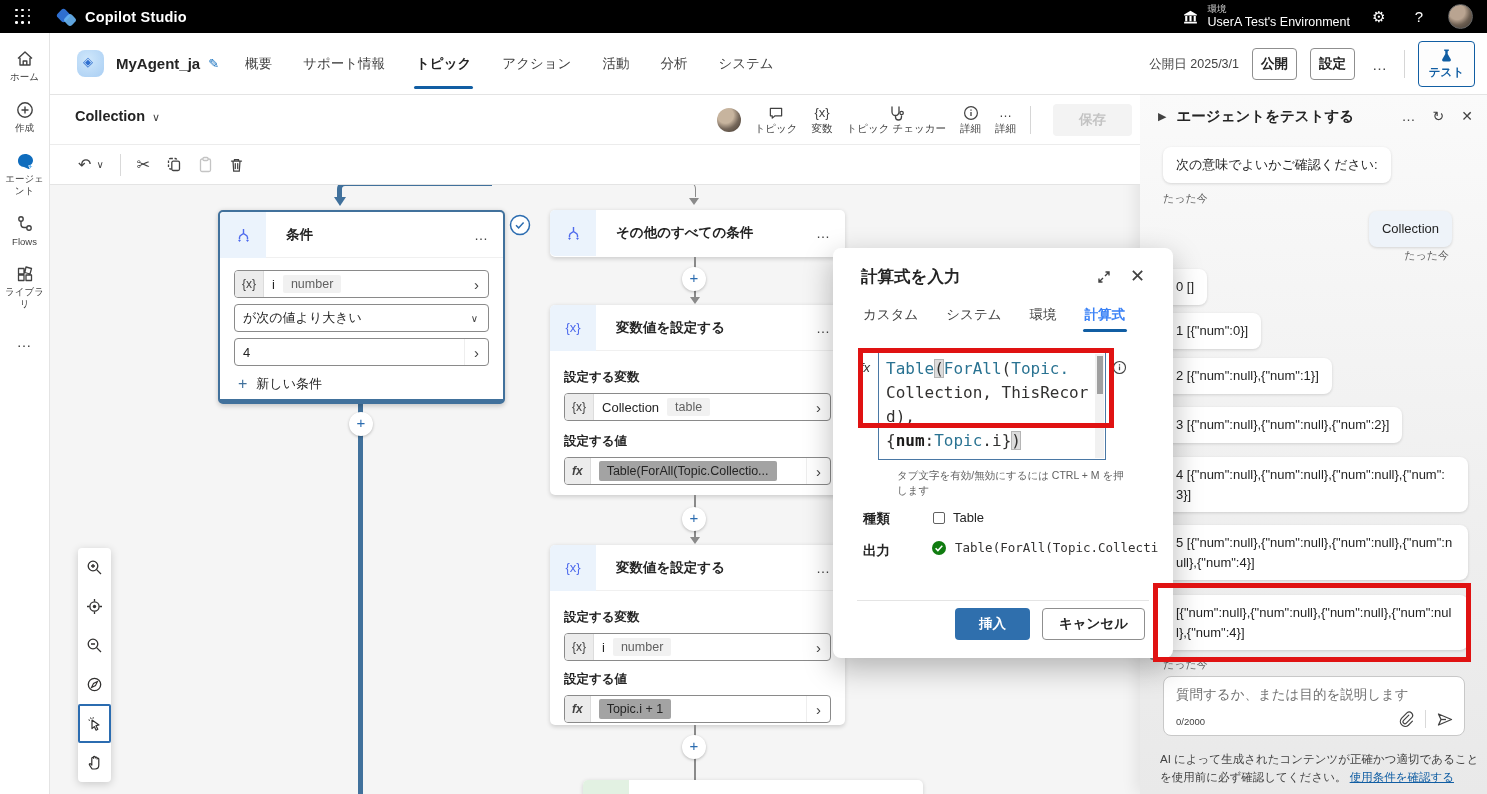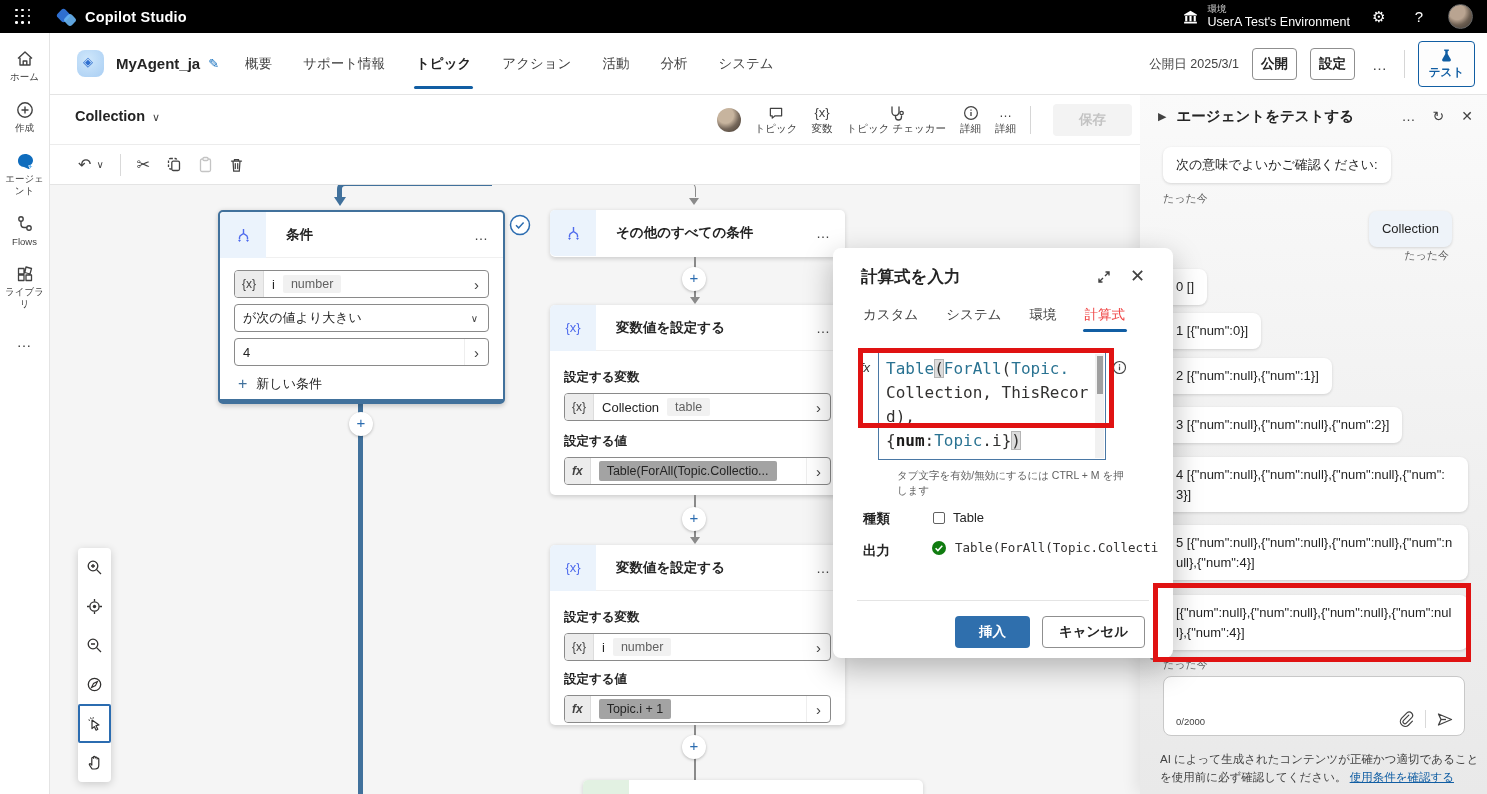--- a/index.html
+++ b/index.html
@@ -106,37 +106,37 @@
   .partial-node { position:absolute; left:533px; top:595px; width:340px; height:16px; background:#fff; border-radius:5px 5px 0 0; box-shadow:0 1px 4px rgba(0,0,0,.16); display:flex; }
   .partial-node .picon { width:46px; background:#e2f1e2; border-radius:5px 0 0 0; }
 
   
   .dialog { position:absolute; left:833px; top:248px; width:340px; height:410px; background:#fff; border-radius:8px; box-shadow:0 10px 30px rgba(0,0,0,.28); z-index:45; }
   .dlg-title { position:absolute; left:28px; top:18px; font-size:16.5px; font-weight:bold; color:#242424; }
   .dlg-expand { position:absolute; right:62px; top:22px; color:#424242; cursor:pointer; }
   .dlg-close { position:absolute; right:28px; top:17px; font-size:18px; color:#424242; cursor:pointer; }
   .dlg-tabs { position:absolute; left:30px; top:58px; display:flex; gap:28px; }
   .dlg-tab { font-size:13.5px; color:#424242; cursor:pointer; padding-bottom:8px; position:relative; }
-  .dlg-tab.active { font-weight:normal; color:#ef4444; }
+  .dlg-tab.active { font-weight:bold; color:#3b82f6; }
   .dlg-tab.active::after { content:""; position:absolute; left:-2px; right:-2px; bottom:0; height:3px; border-radius:2px; background:#115ea3; }
   .dlg-fx { position:absolute; left:27px; top:112px; font-style:italic; font-size:13px; color:#323130; }
   .formula-wrap { position:absolute; left:45px; top:104px; width:228px; height:108px; border:1px solid #4a78a5; background:#fff; }
   .formula-code { position:absolute; left:7px; top:4px; right:14px; font-size:16px; line-height:1.5; white-space:pre-wrap; word-break:break-all; }
   .tok-fn { color:#2a7392; } .tok-tx { color:#323130; } .tok-b { color:#1b1a19; font-weight:bold; } .tok-hl { color:#323130; background:#dcdcdc; box-shadow:0 0 0 1px #b5b5b5 inset; }
   .fscroll { position:absolute; right:1px; top:1px; width:9px; height:104px; background:#f1f1f1; }
   .fscroll .thumb { position:absolute; left:1.5px; top:2px; width:6px; height:38px; background:#9f9f9f; }
   .dlg-info { position:absolute; right:46px; top:112px; }
   .dlg-hint { position:absolute; left:48px; top:220px; width:236px; font-size:10.5px; color:#616161; line-height:1.45;margin-left:16px; }
   .dlg-row-label { position:absolute; font-size:13.5px; font-weight:bold; color:#242424; }
   .dlg-type-val { position:absolute; left:100px; top:262px; display:flex; align-items:center; gap:8px; font-size:13px; color:#242424; }
   .type-square { width:12px; height:12px; border:1.5px solid #616161; border-radius:2px; }
   .dlg-output-val { position:absolute; left:98px; top:292px; display:flex; align-items:flex-start; gap:8px; width:230px; overflow:hidden; }
   .dlg-output-val .txt { font-size:12.5px; color:#323130; white-space:nowrap; }
   .dlg-div { position:absolute; left:24px; right:24px; top:352px; height:1px; background:#e4e4e4; }
-  .dlg-actions { position:absolute; right:28px; top:368px; display:flex; gap:12px; }
+  .dlg-actions { position:absolute; right:28px; top:360px; display:flex; gap:12px; }
   .btn-primary { background:#2f6fad; color:#fff; border:none; border-radius:4px; font-size:13.5px; font-weight:bold; padding:7px 24px; cursor:pointer; font-family:inherit; }
   .btn-outline { background:#fff; color:#242424; border:1px solid #8f8f8f; border-radius:4px; font-size:13.5px; font-weight:bold; padding:4px 16px; cursor:pointer; font-family:inherit; }
 
   
   .test-panel { position:absolute; left:1140px; top:95px; width:347px; height:699px; background:linear-gradient(180deg,#fafafa 0%,#efefef 60%,#e9e9e9 100%); box-shadow:-5px 0 14px rgba(0,0,0,.07); z-index:20; }
   .tpanel-head { position:absolute; left:0; top:0; right:0; height:42px; display:flex; align-items:center; }
   .tpanel-caret { margin-left:18px; font-size:11px; color:#424242; cursor:pointer; }
   .tpanel-title { font-size:14.5px; font-weight:bold; color:#242424; margin-left:10px; }
   .tpanel-icons { position:absolute; right:14px; top:0; height:42px; display:flex; align-items:center; gap:17px; color:#424242; }
   .tpanel-icons span { cursor:pointer; font-size:14px; }
@@ -554,20 +554,21 @@
     <div class="bubble" style="left:23px;top:263px;">2 [{"num":null},{"num":1}]</div>
     <div class="bubble" style="left:23px;top:312px;">3 [{"num":null},{"num":null},{"num":2}]</div>
     <div class="bubble" style="left:23px;top:362px;">4 [{"num":null},{"num":null},{"num":null},{"num":3}]</div>
     <div class="bubble" style="left:23px;top:430px;">5 [{"num":null},{"num":null},{"num":null},{"num":null},{"num":4}]</div>
     <div class="bubble" style="left:23px;top:500px;">[{"num":null},{"num":null},{"num":null},{"num":null},{"num":4}]</div>
     <div class="ts" style="left:23px;top:562px;">たった今</div>
 
     <div class="chat-scroll"></div>
 
     <div class="chat-input">
+      <textarea placeholder="質問するか、または目的を説明します" style=""></textarea>
       <div class="char-count">0/2000</div>
       <div class="input-icons">
         <svg width="17" height="17" viewBox="0 0 17 17">
             <path d="M10.8 4.2L5.6 9.4a1.9 1.9 0 002.7 2.7l5.4-5.4a3.4 3.4 0 00-4.8-4.8L3.5 7.3a4.9 4.9 0 006.9 6.9l4-4" fill="none" stroke="#424242" stroke-width="1.2" stroke-linecap="round"></path>
           </svg>
         <span class="isep"></span>
         <svg width="18" height="17" viewBox="0 0 18 17">
             <path d="M2.5 3l13 5.5-13 5.5 2.5-5.5z" fill="none" stroke="#424242" stroke-width="1.3" stroke-linejoin="round"></path>
             <path d="M5 8.5h5" stroke="#424242" stroke-width="1.3"></path>
           </svg>

